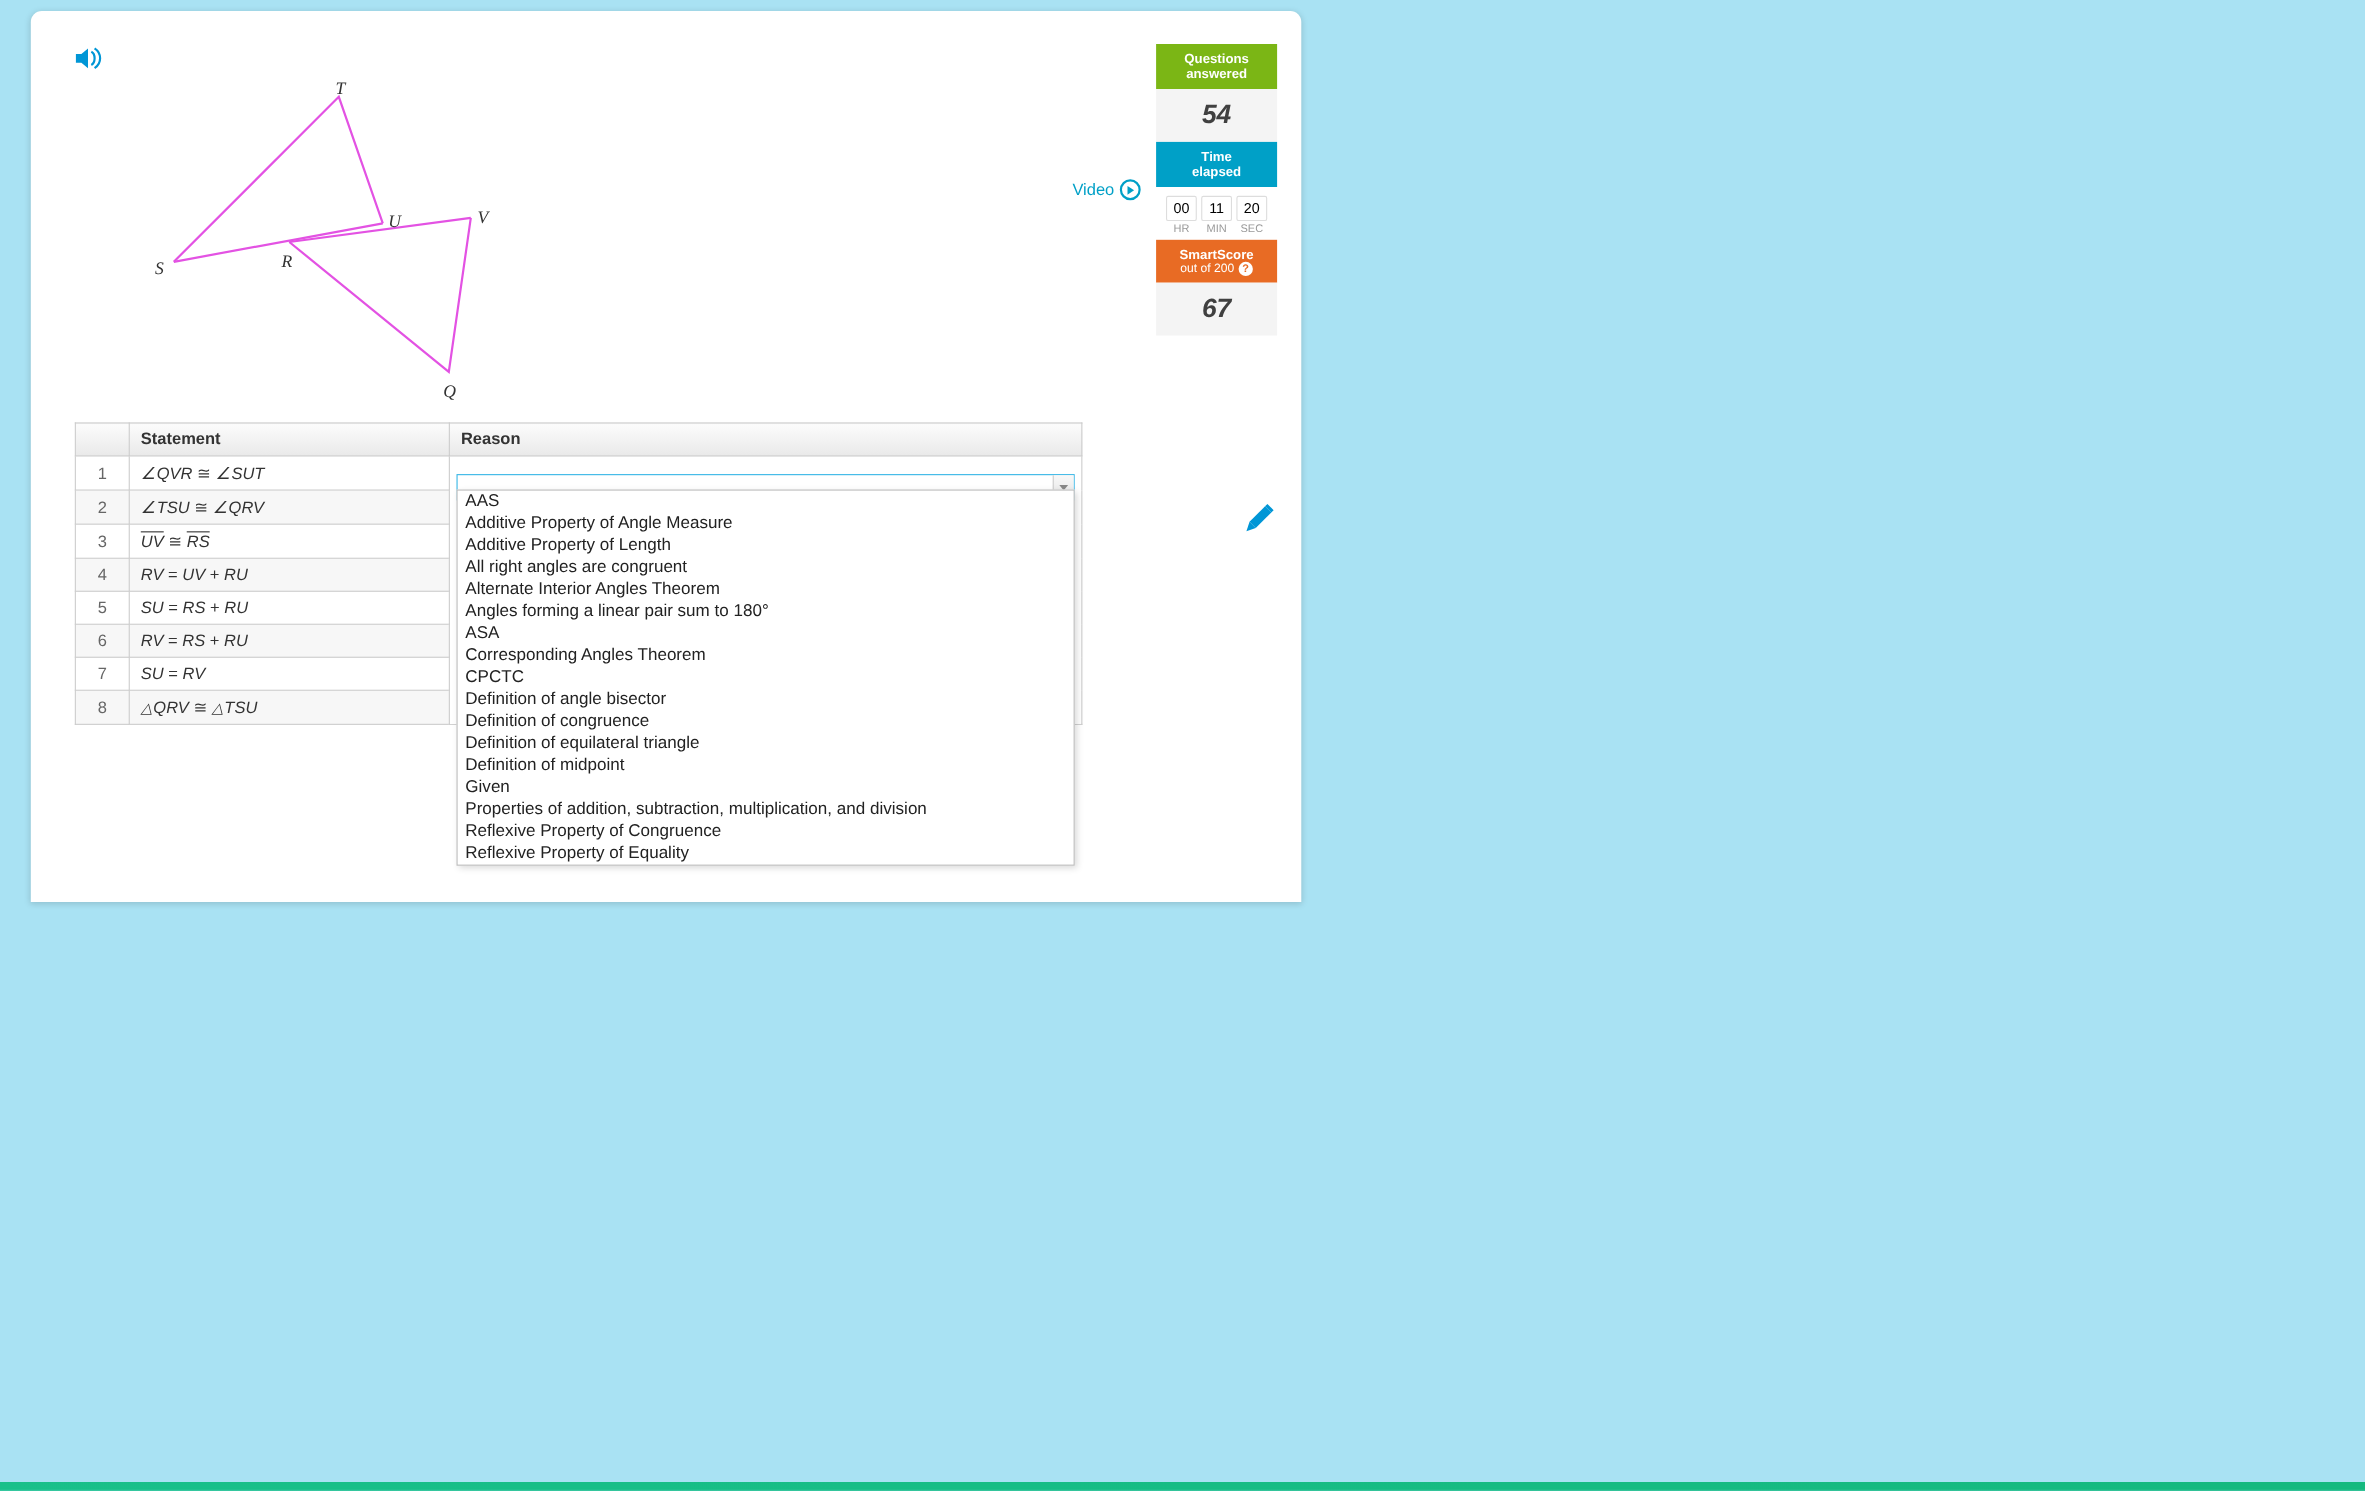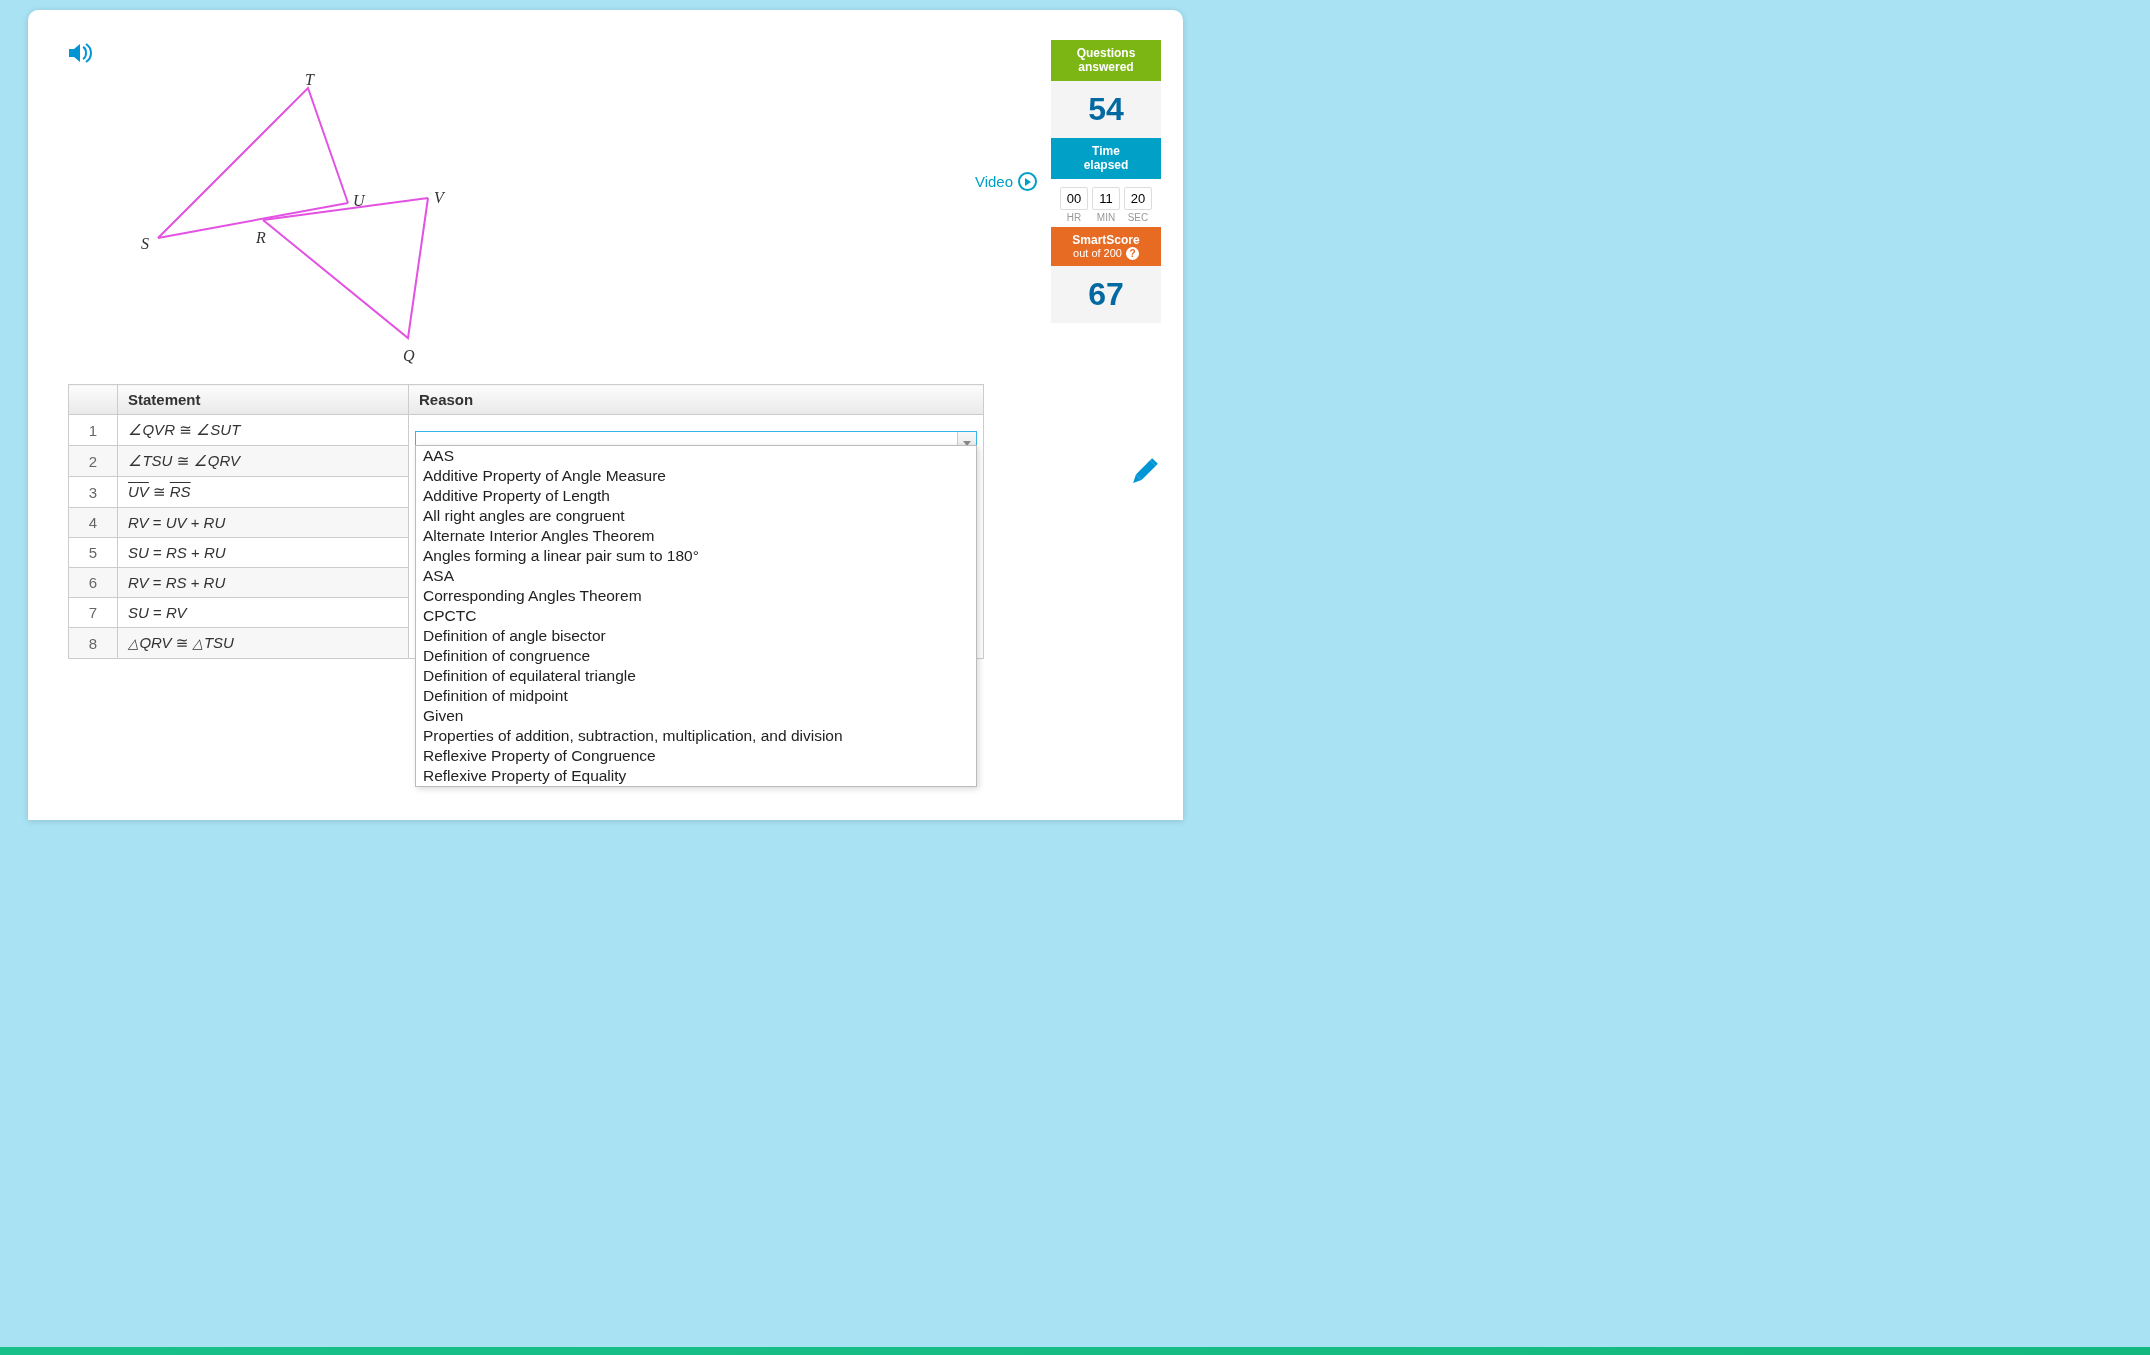--- a/index.html
+++ b/index.html
@@ -7,21 +7,21 @@
   .page{background:#fff;width:1155px;margin-left:28px;margin-top:10px;border-radius:10px 10px 0 0;box-shadow:0 1px 6px rgba(0,0,0,.15);padding:32px 40px 40px 40px;position:relative;min-height:810px;box-sizing:border-box;}
   .top-right{position:absolute;top:30px;right:22px;display:flex;align-items:center;gap:14px;}
   .video-link{color:#00a0c7;font-size:15px;display:flex;align-items:center;gap:5px;cursor:pointer;}
   .video-link .play{width:15px;height:15px;border:2px solid #00a0c7;border-radius:50%;display:inline-flex;align-items:center;justify-content:center;}
   .video-link .play::before{content:"";border-style:solid;border-width:4px 0 4px 6px;border-color:transparent transparent transparent #00a0c7;margin-left:1px;}
   .stats{width:110px;}
   .stats .hdr{background:#7bb615;color:#fff;font-size:12px;font-weight:bold;text-align:center;padding:6px 10px;line-height:1.2;}
   .stats .hdr.blue{background:#00a0c7;}
   .stats .hdr.orange{background:#e86b24;font-size:12px;}
   .stats .hdr.orange .sub{font-weight:normal;font-size:11px;display:flex;justify-content:center;align-items:center;gap:4px;}
-  .stats .big{background:#f4f4f4;color:#0369a1;font-size:32px;font-weight:bold;text-align:center;padding:10px 0;}
+  .stats .big{background:#f4f4f4;color:#404040;font-size:24px;font-weight:bold;text-align:center;padding:10px 0;font-style:italic;}
   .stats .timerow{background:#fff;display:flex;justify-content:center;gap:4px;padding:8px 0 4px;}
   .stats .tcell{text-align:center;font-size:10px;color:#999;}
   .stats .tcell .box{border:1px solid #ddd;border-radius:2px;padding:3px 6px;color:#000000;font-size:13px;margin-bottom:2px;}
   .qcircle{width:13px;height:13px;border-radius:50%;background:#fff;color:#e86b24;font-size:10px;font-weight:bold;display:inline-flex;align-items:center;justify-content:center;}
   .pencil{position:absolute;right:22px;top:445px;width:36px;height:36px;cursor:pointer;}
   .question{display:flex;align-items:flex-start;gap:10px;max-width:900px;}
   .speaker{color:#0096d6;cursor:pointer;}
   .speaker svg{width:26px;height:22px;}
   .qtext{font-size:17px;color:#333;line-height:1.4;}
   .qtext .it{font-style:italic;}

